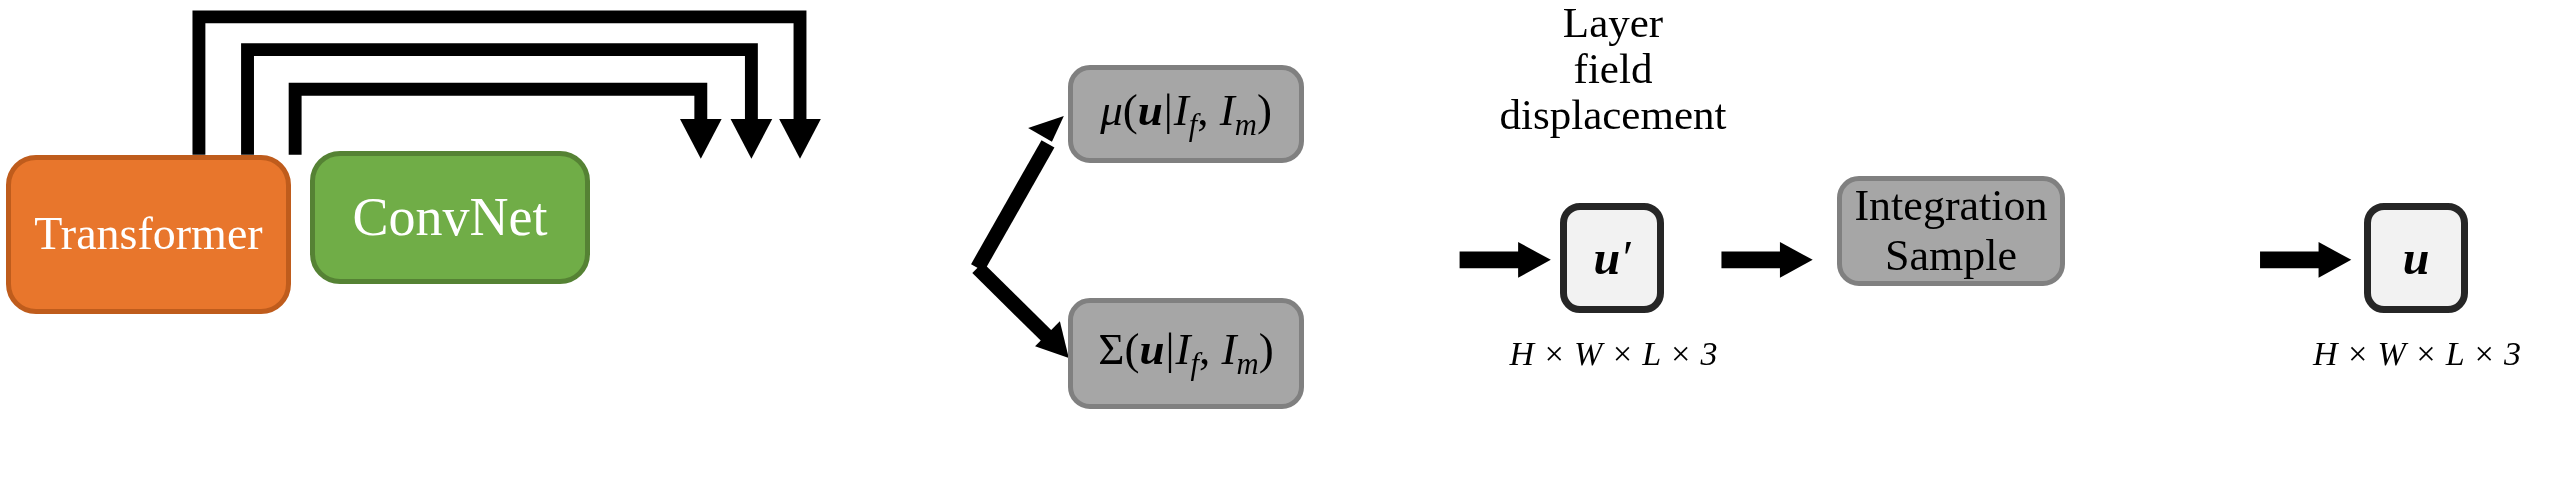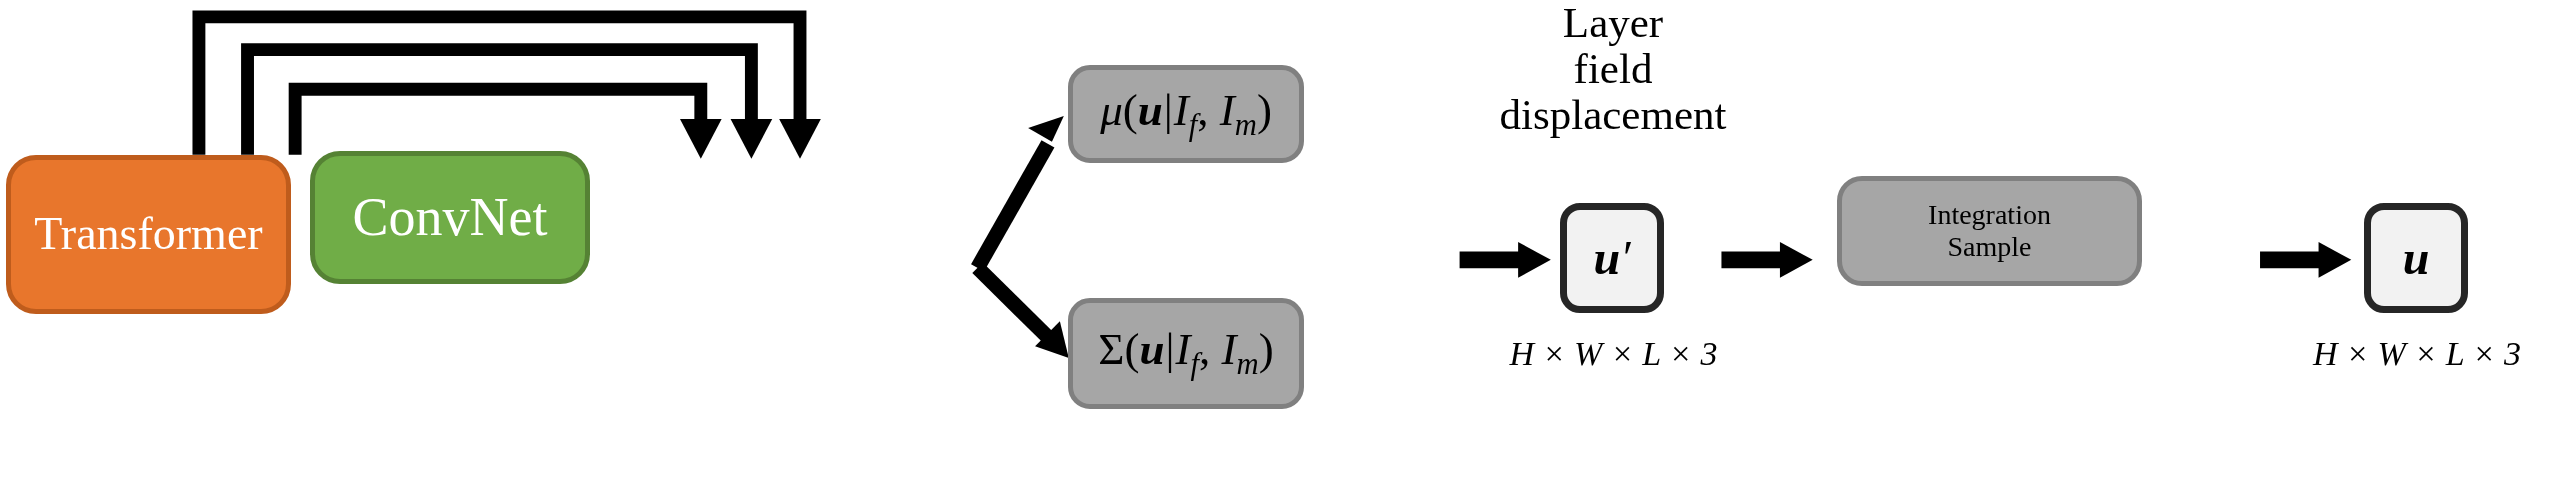--- a/index.html
+++ b/index.html
@@ -67,25 +67,24 @@
   #node-sigma {
     left: 1068px;
     top: 298px;
     width: 236px;
     height: 111px;
     font-size: 45px;
   }
   #node-integration {
     left: 1837px;
     top: 176px;
-    width: 305px;
+    width: 228px;
     height: 110px;
-    font-size: 28px;
+    font-size: 44px;
     line-height: 1.14;
-    border-radius: 25px;
   }
   
   .light-box {
     background: #f2f2f2;
     border: 7px solid #262626;
     border-radius: 20px;
     color: #000000;
   }
   #node-uprime {
     left: 1560px;

